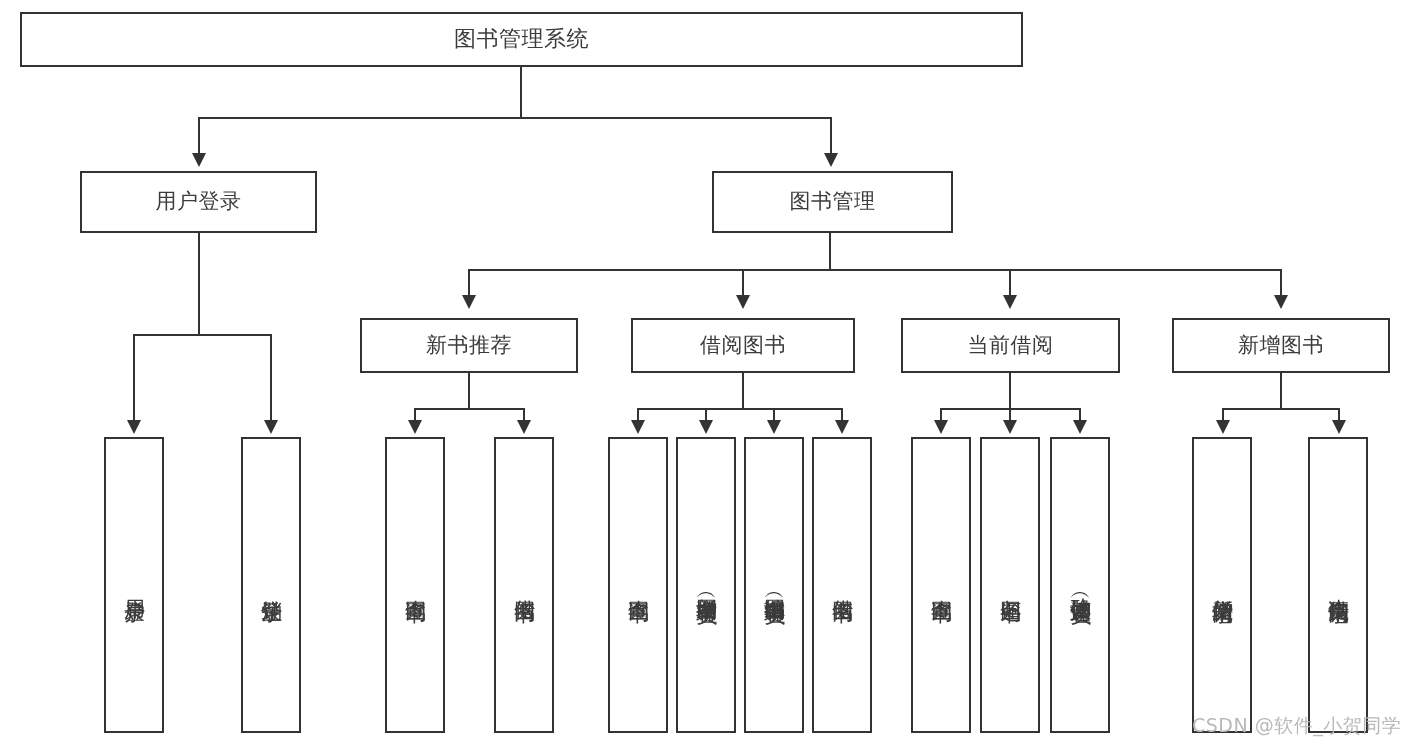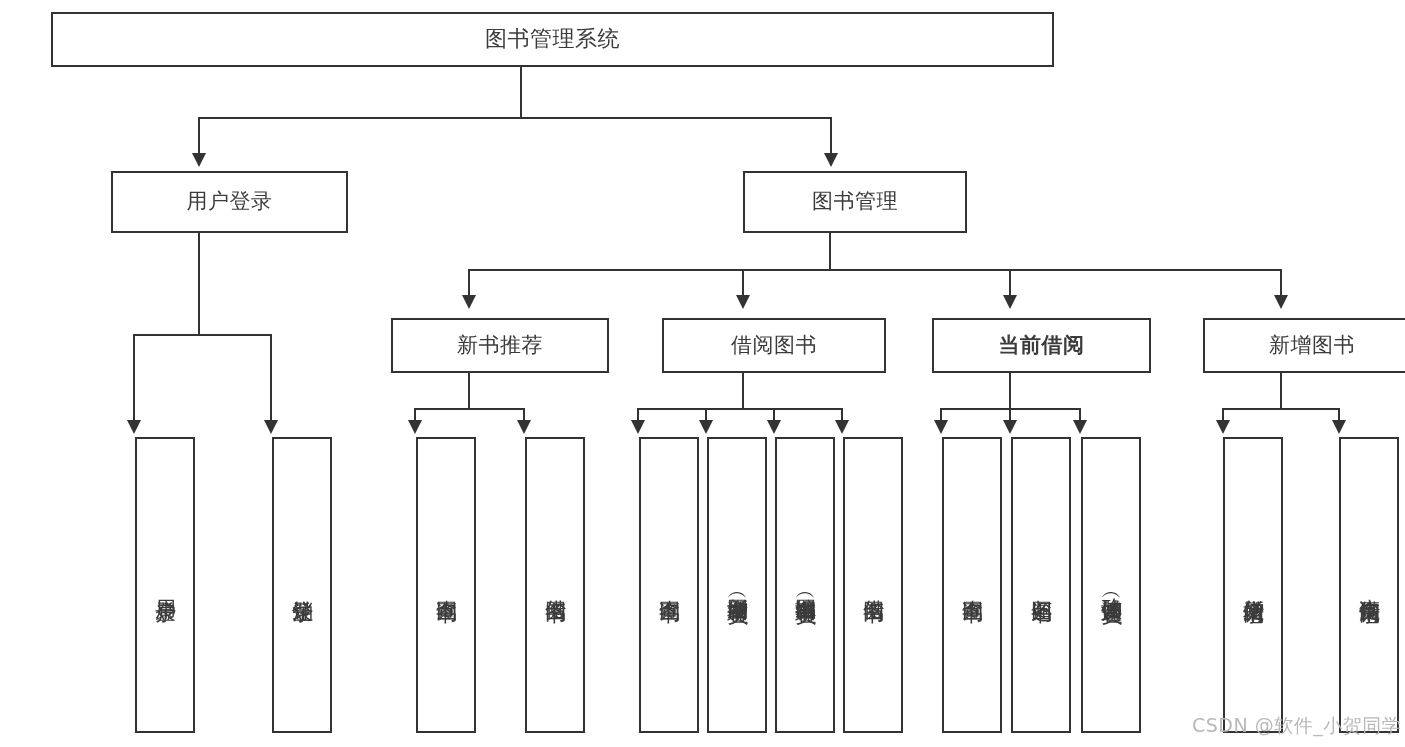--- a/index.html
+++ b/index.html
@@ -20,21 +20,20 @@
   .node {
     position: absolute;
     box-sizing: border-box;
     background: #ffffff;
     border: 2px solid #333333;
     display: flex;
     align-items: center;
     justify-content: center;
     color: #3b3b3b;
     font-family: "DejaVu Sans", "Liberation Sans", sans-serif;
-    margin-left: 31px;
   }
   .node-h {
     font-size: 21px;
     line-height: 1.2;
     letter-spacing: 0.5px;
     white-space: nowrap;
   }
   .node-v {
     writing-mode: vertical-rl;
     text-orientation: upright;
@@ -98,21 +97,21 @@
   <div class="vline" style="left:198px; top:117px; height:38px;"></div>
   <div class="arrow" style="left:192px; top:153px;"></div>
 
   <div class="vline" style="left:830px; top:117px; height:38px;"></div>
   <div class="arrow" style="left:824px; top:153px;"></div>
 
   <div class="node node-h" style="left:80px; top:171px; width:237px; height:62px;">
     <span>用户登录</span>
   </div>
 
-  <div class="node node-h" style="left:712px; top:171px; width:224px; height:62px;justify-content:center;">
+  <div class="node node-h" style="left:712px; top:171px; width:241px; height:62px;justify-content:center;">
     <span>图书管理</span>
   </div>
 
   <div class="vline" style="left:198px; top:233px; height:102px;"></div>
   <div class="hline" style="left:133px; top:334px; width:138px;"></div>
   <div class="vline" style="left:133px; top:334px; height:88px;"></div>
   <div class="arrow" style="left:127px; top:420px;"></div>
   <div class="vline" style="left:270px; top:334px; height:88px;"></div>
   <div class="arrow" style="left:264px; top:420px;"></div>
 
@@ -126,21 +125,21 @@
   <div class="arrow" style="left:1003px; top:295px;"></div>
   <div class="vline" style="left:1280px; top:269px; height:28px;"></div>
   <div class="arrow" style="left:1274px; top:295px;"></div>
 
   <div class="node node-h" style="left:360px; top:318px; width:218px; height:55px;">
     <span>新书推荐</span>
   </div>
   <div class="node node-h" style="left:631px; top:318px; width:224px; height:55px;">
     <span>借阅图书</span>
   </div>
-  <div class="node node-h" style="left:901px; top:318px; width:219px; height:55px;font-weight:bold;">
+  <div class="node node-h" style="left:901px; top:318px; width:219px; height:55px;">
     <span>当前借阅</span>
   </div>
   <div class="node node-h" style="left:1172px; top:318px; width:218px; height:55px;">
     <span>新增图书</span>
   </div>
 
   <div class="vline" style="left:468px; top:373px; height:36px;"></div>
   <div class="hline" style="left:414px; top:408px; width:110px;"></div>
   <div class="vline" style="left:414px; top:408px; height:14px;"></div>
   <div class="arrow" style="left:408px; top:420px;"></div>

